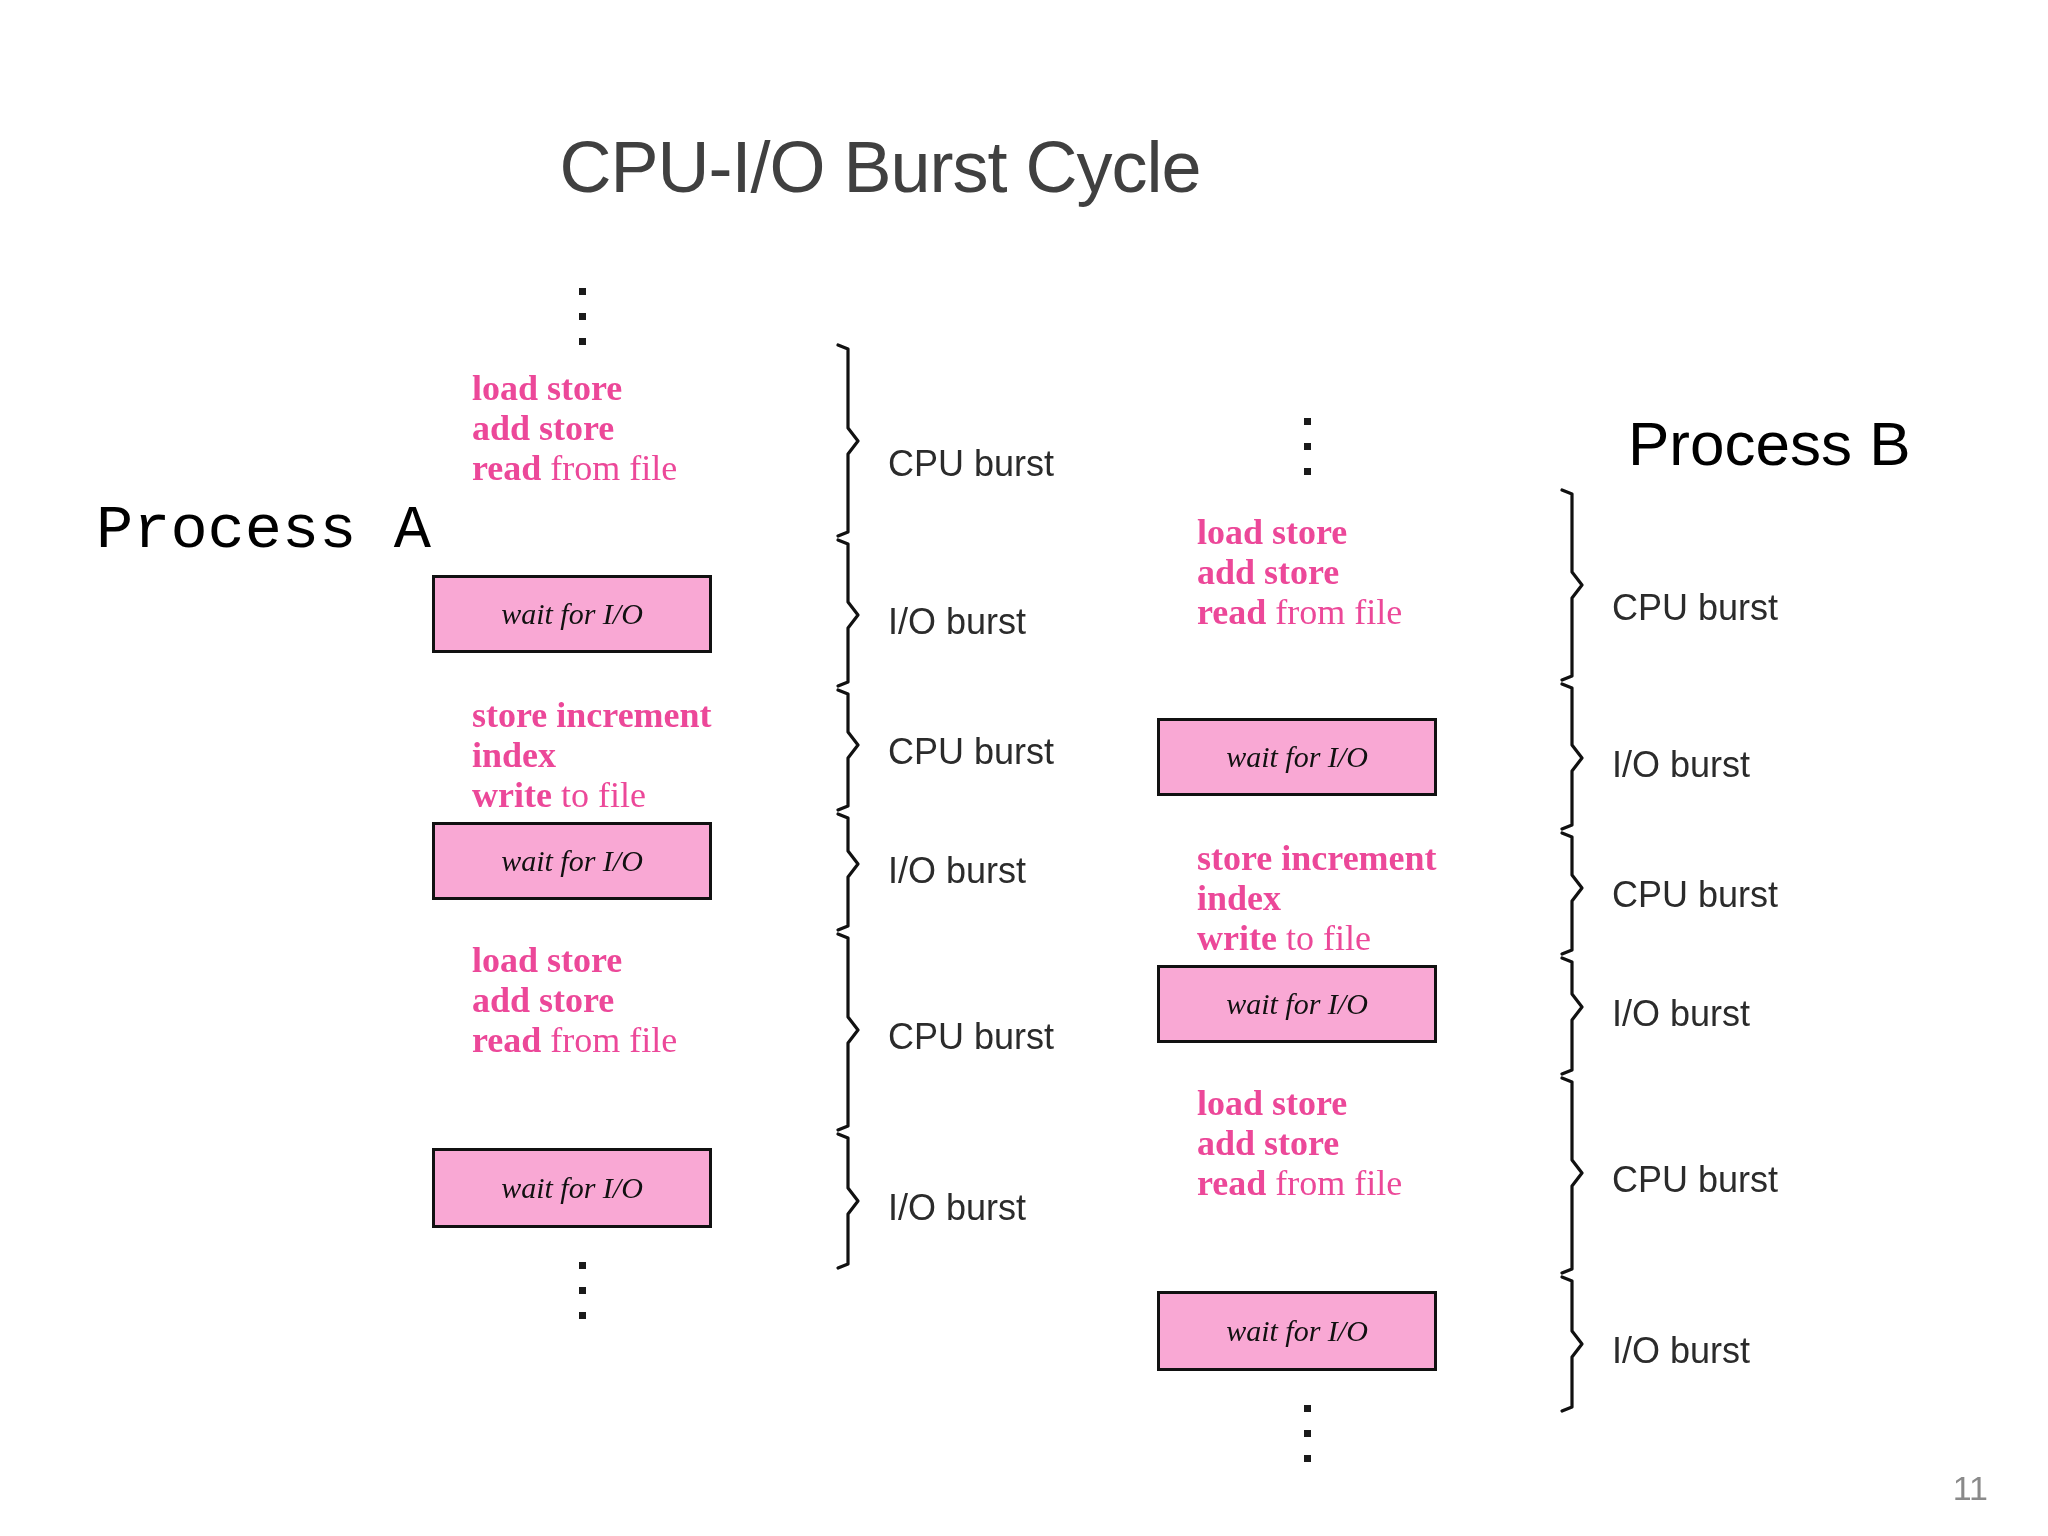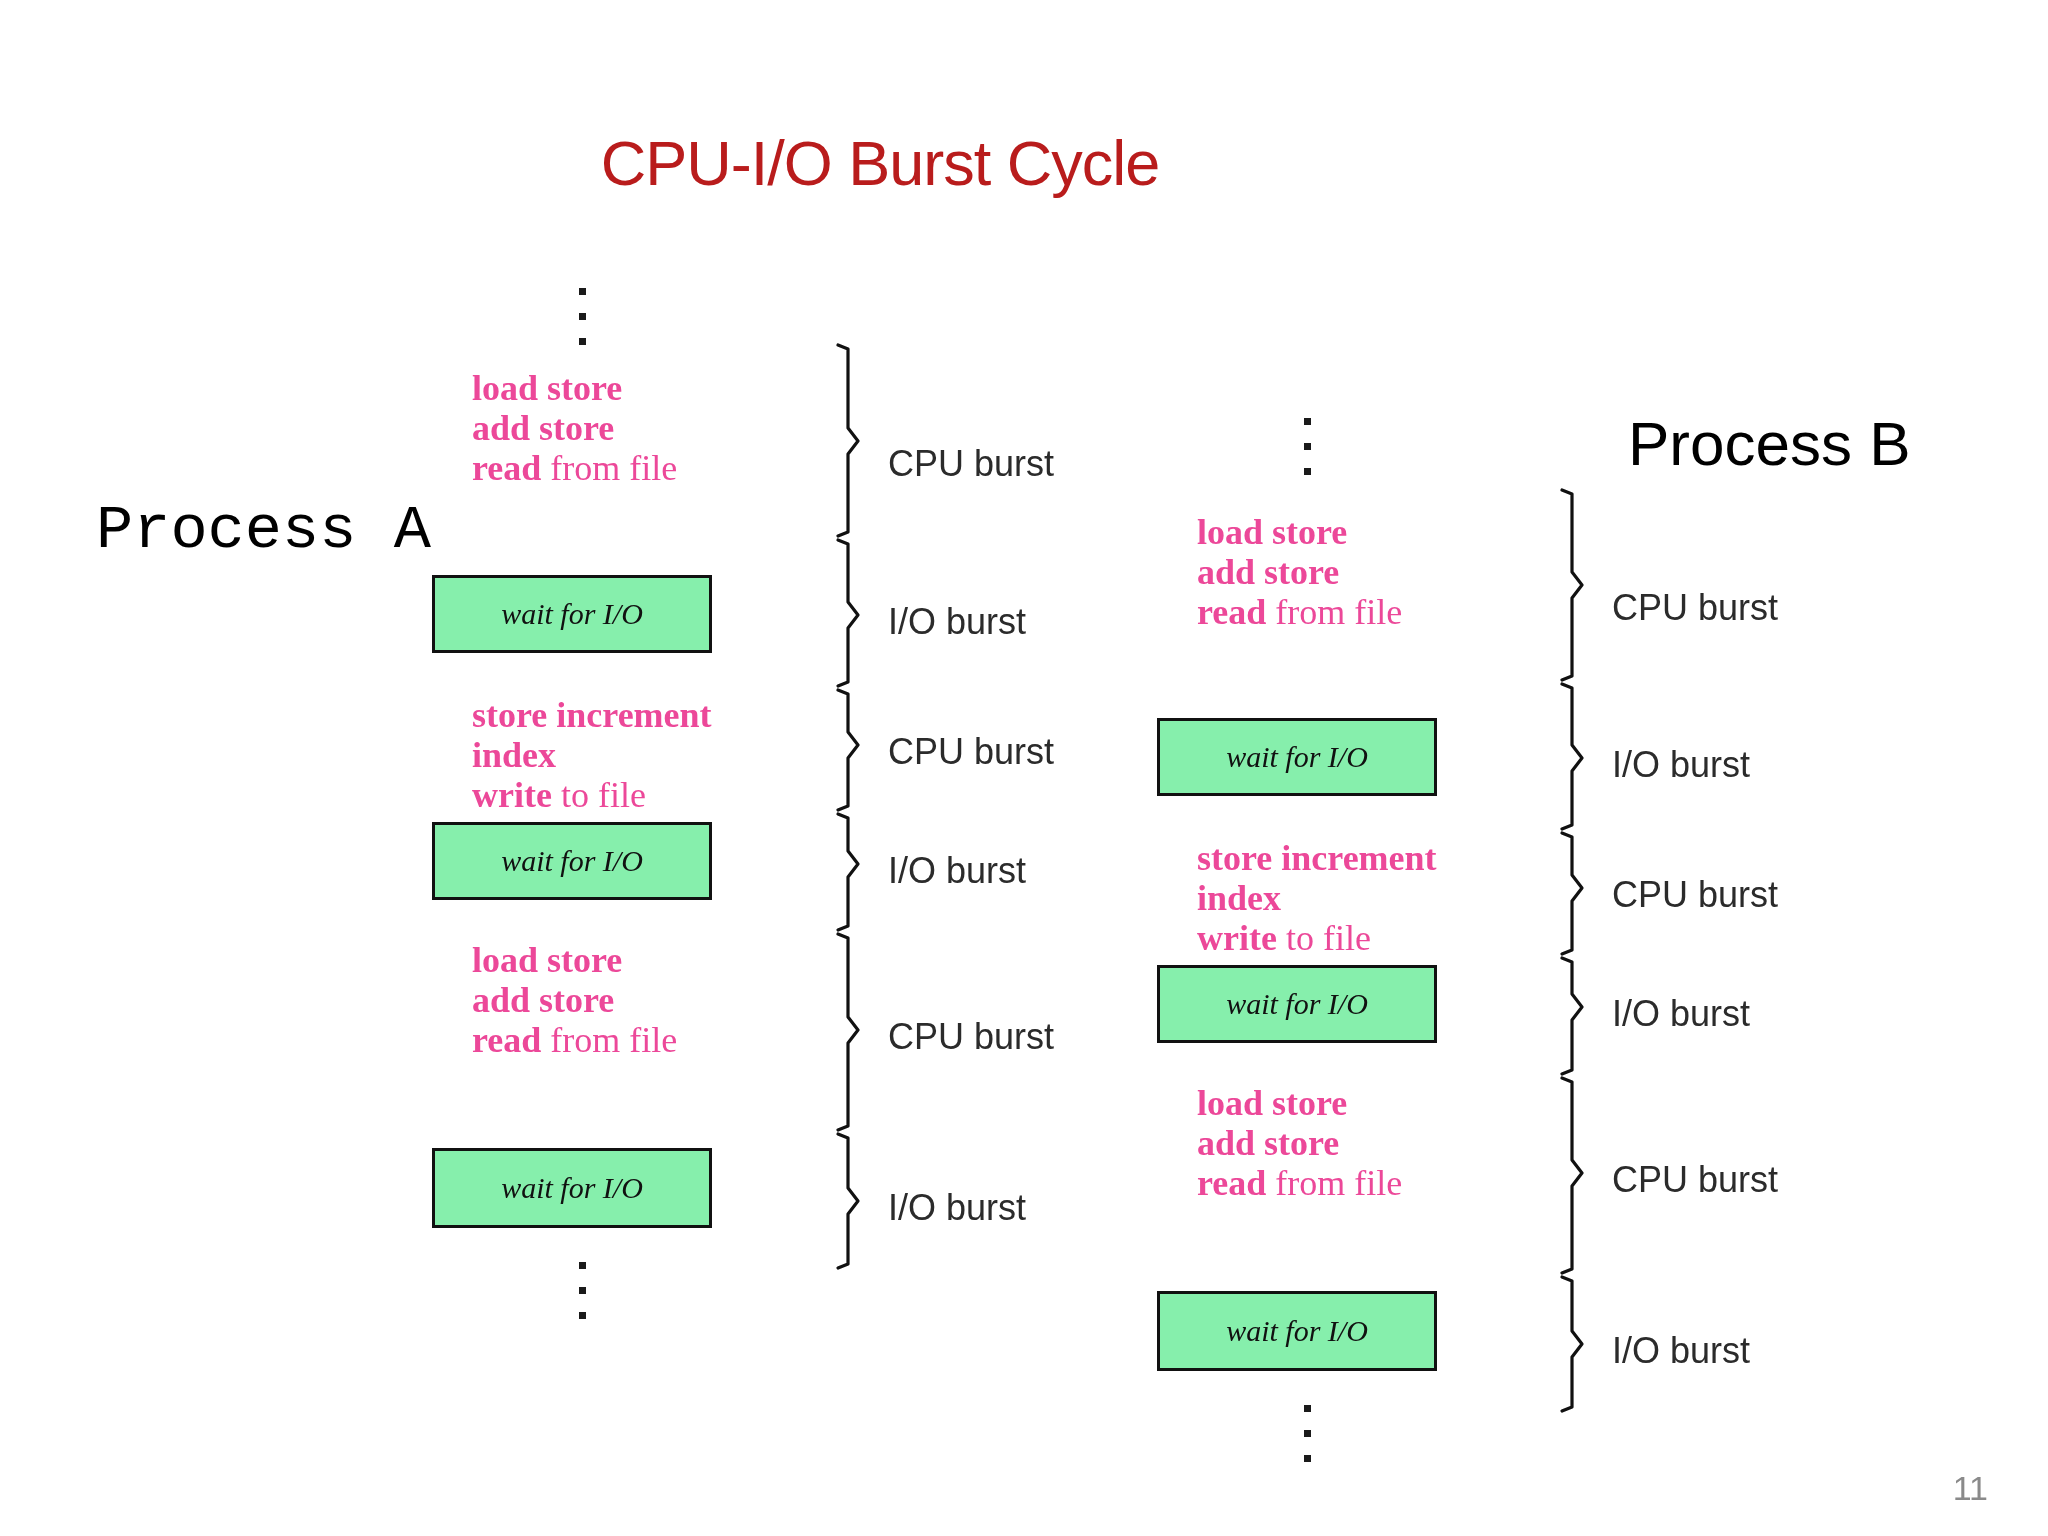--- a/index.html
+++ b/index.html
@@ -17,24 +17,24 @@
   }
 
   
   .slide-title {
     position: absolute;
     left: 0;
     top: 130px;
     width: 1760px;
     text-align: center;
     font-family: "Liberation Sans", sans-serif;
-    font-size: 63px;
+    font-size: 72px;
     font-weight: 400;
     letter-spacing: -1px;
-    color: #b91c1c;
+    color: #404040;
     line-height: 1.05;
     white-space: nowrap;
   }
 
   
   .process-caption {
     position: absolute;
     font-family: "Liberation Sans", sans-serif;
     font-size: 62px;
     font-weight: 400;
@@ -74,21 +74,21 @@
     line-height: 40px;
     color: #ec4899;
     white-space: nowrap;
   }
   .code-block .op { font-weight: bold; }
   .code-block .arg { font-weight: normal; }
 
   
   .wait-box {
     position: absolute;
-    background: #86efac;
+    background: #f9a8d4;
     border: 3px solid #111111;
     box-sizing: border-box;
     display: flex;
     align-items: center;
     justify-content: center;
   }
   .wait-box span {
     font-family: "Liberation Serif", serif;
     font-style: italic;
     font-size: 30px;

